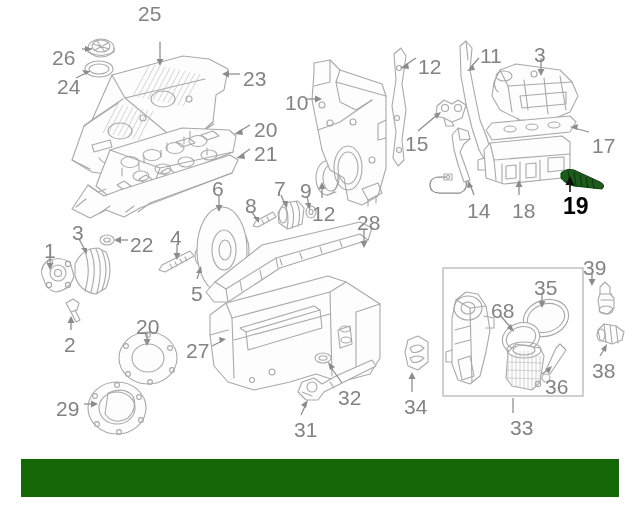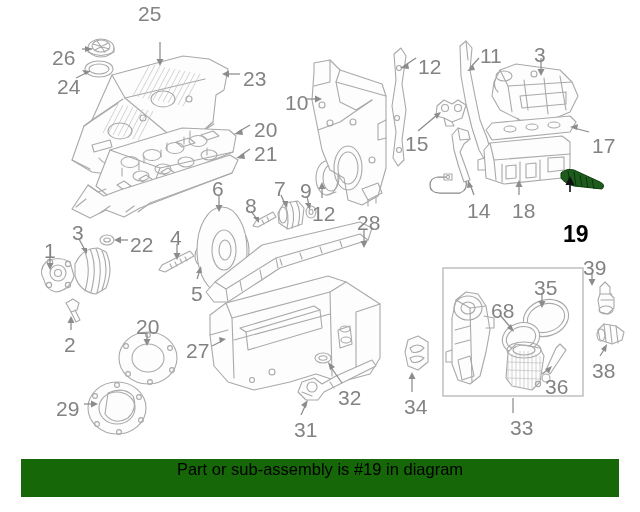--- a/index.html
+++ b/index.html
@@ -7,21 +7,21 @@
   #stage{position:relative;width:640px;height:512px;background:#ffffff;}
   svg.art{position:absolute;left:0;top:0;width:640px;height:512px;}
   .ln{fill:none;stroke:#a9a9a9;stroke-width:1.1;stroke-linejoin:round;stroke-linecap:round;}
   .ln2{fill:#fdfdfd;stroke:#a9a9a9;stroke-width:1.1;stroke-linejoin:round;stroke-linecap:round;}
   .hatch{fill:none;stroke:#bdbdbd;stroke-width:0.65;}
   .lead{fill:none;stroke:#8c8c8c;stroke-width:1.25;}
   .leadhi{fill:none;stroke:#111111;stroke-width:1.6;}
   .hipart{fill:#1d5c1d;stroke:#0d3d0d;stroke-width:1;}
   .boxline{fill:none;stroke:#b0b0b0;stroke-width:1.2;}
   .lbl{position:absolute;color:#838383;font-size:21px;font-family:"Liberation Sans",sans-serif;line-height:1;white-space:nowrap;letter-spacing:0px;}
-  .lbl.hi{color:#000000;font-weight:bold;font-size:23px;margin-top:28px;}
+  .lbl.hi{color:#000000;font-weight:bold;font-size:23px;}
   #banner{position:absolute;left:21px;top:459px;width:598px;height:38px;background:#156708;}
   #banner div{color:#000;font-size:16.5px;text-align:center;line-height:18.5px;font-family:"Liberation Sans",sans-serif;}
   #banner .b1{padding-top:1px;}
 </style>
 </head>
 <body>
 
 <div id="stage">
 
   <svg class="art" viewBox="0 0 640 512">
@@ -529,16 +529,15 @@
   <div class="lbl" style="left:338px;top:387px">32</div>
   <div class="lbl" style="left:510px;top:417px">33</div>
   <div class="lbl" style="left:404px;top:396px">34</div>
   <div class="lbl" style="left:534px;top:277px">35</div>
   <div class="lbl" style="left:545px;top:376px">36</div>
   <div class="lbl" style="left:491px;top:300px">68</div>
   <div class="lbl" style="left:592px;top:360px">38</div>
   <div class="lbl" style="left:583px;top:257px">39</div>
 
   <div id="banner">
-    <div class="b1">Part or sub-assembly is #19 in diagram</div>
   </div>
 
 </div>
 
 </body></html>

